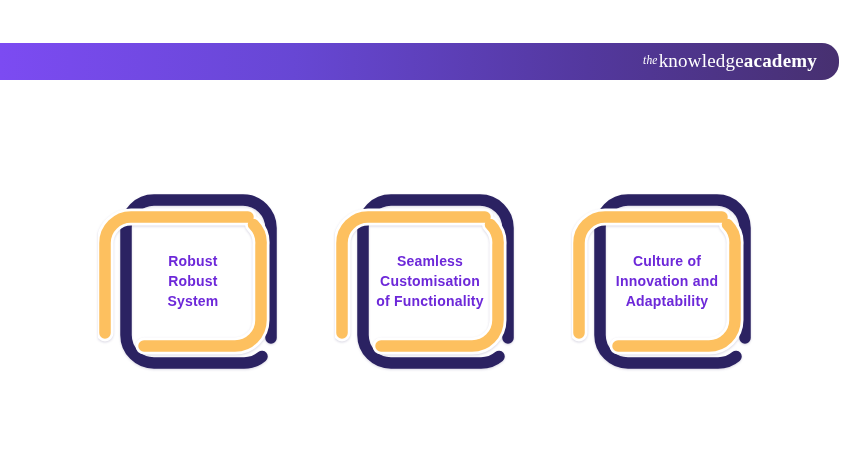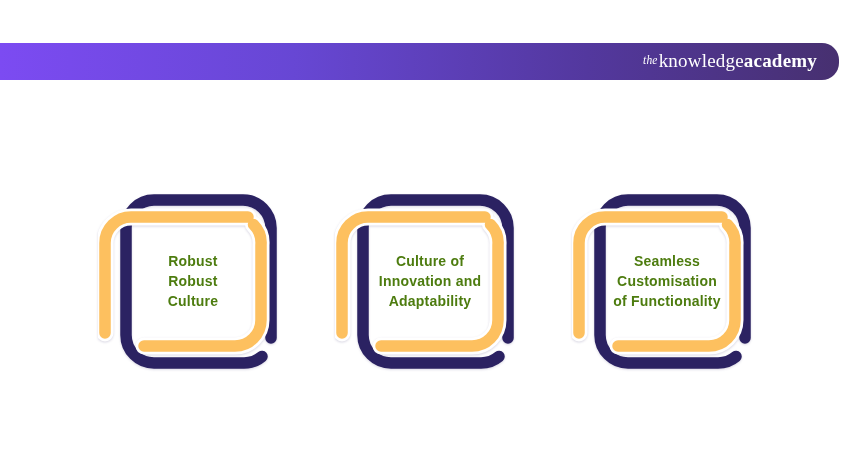--- a/index.html
+++ b/index.html
@@ -64,21 +64,21 @@
     filter:drop-shadow(0 1px 1px rgba(43,34,98,0.18));
   }
   .card-label{
     position:absolute;
     top:24px;bottom:24px;left:30px;right:20px;
     display:flex;
     flex-direction:column;
     align-items:center;
     justify-content:center;
     text-align:center;
-    color:#4d7c0f;
+    color:#6d28d9;
     font-size:14px;
     line-height:20px;
     font-weight:700;
     letter-spacing:0.2px;
   }
   .card-label span{display:block;}
 </style>
 </head>
 <body>
 
@@ -111,40 +111,40 @@
 
   <div class="cards-row">
 
     <div class="card">
       <svg viewBox="0 0 180 176">
           <use href="#cardframe"></use>
         </svg>
       <div class="card-label">
         <span>Robust</span>
         <span>Robust</span>
-        <span>Culture</span>
+        <span>System</span>
+      </div>
+    </div>
+
+    <div class="card">
+      <svg viewBox="0 0 180 176">
+          <use href="#cardframe"></use>
+        </svg>
+      <div class="card-label">
+        <span>Seamless</span>
+        <span>Customisation</span>
+        <span>of Functionality</span>
       </div>
     </div>
 
     <div class="card">
       <svg viewBox="0 0 180 176">
           <use href="#cardframe"></use>
         </svg>
       <div class="card-label">
         <span>Culture of</span>
         <span>Innovation and</span>
         <span>Adaptability</span>
       </div>
     </div>
 
-    <div class="card">
-      <svg viewBox="0 0 180 176">
-          <use href="#cardframe"></use>
-        </svg>
-      <div class="card-label">
-        <span>Seamless</span>
-        <span>Customisation</span>
-        <span>of Functionality</span>
-      </div>
-    </div>
-
   </div>
 </div>
 
 </body></html>

